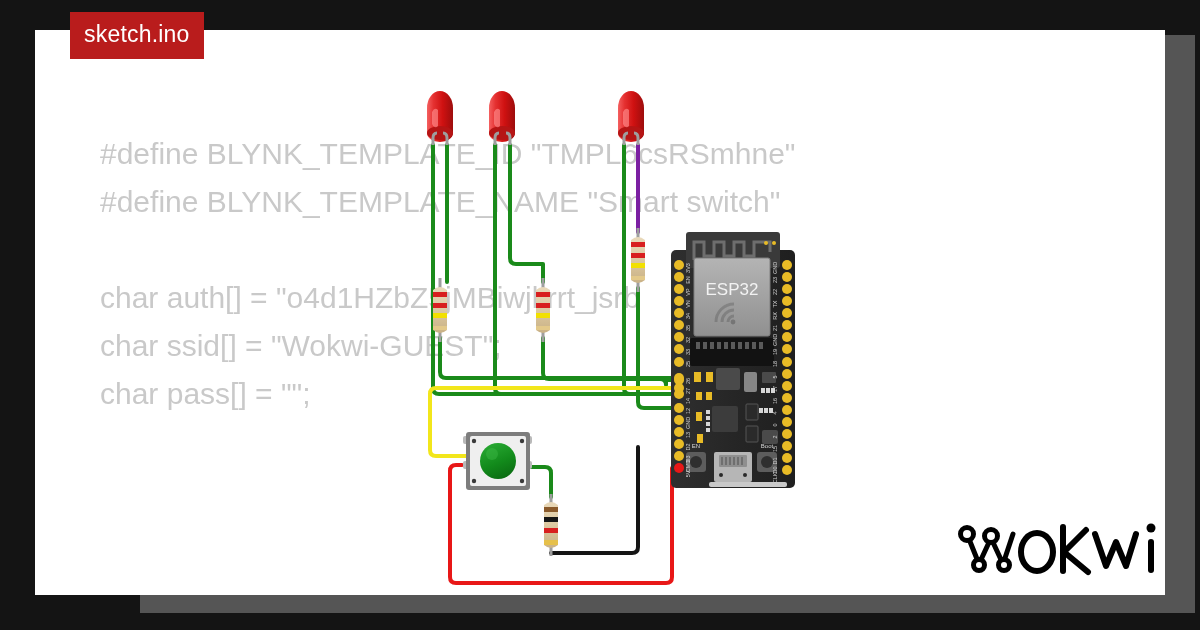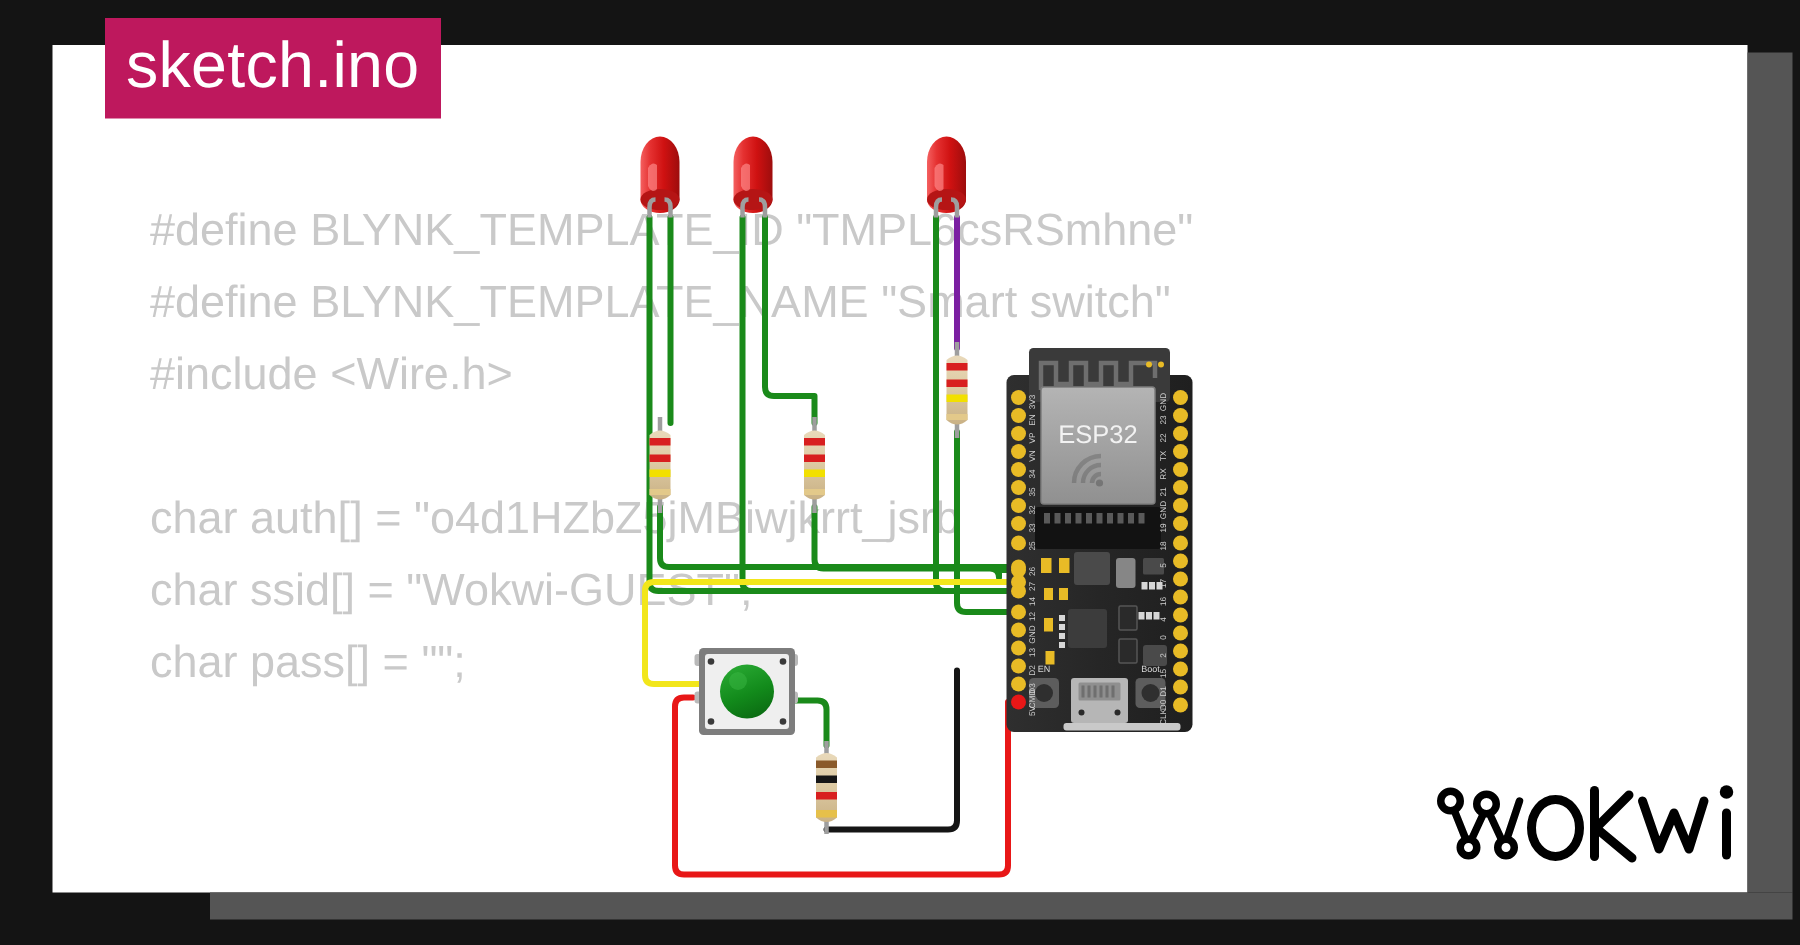--- a/index.html
+++ b/index.html
@@ -25,22 +25,22 @@
     background:#555555;
   }
   #hscroll{
     position:absolute;left:140px;top:595px;width:1055px;height:18px;
     background:#555555;
   }
 
   
   #tab{
     position:absolute;left:70px;top:12px;
-    background:#be185d;color:#ffffff;
-    font-size:43px;line-height:1;
+    background:#b91c1c;color:#ffffff;
+    font-size:23px;line-height:1;
     padding:11px 14px 13px 14px;
     letter-spacing:.2px;
     z-index:40;
     white-space:nowrap;
   }
 
   
   #code{
     position:absolute;left:65px;top:100px;width:1060px;
     color:#c9c9c9;
@@ -61,21 +61,21 @@
     position:absolute;left:955px;top:512px;width:205px;height:72px;z-index:30;
   }
 </style>
 </head>
 <body>
 
 <div id="frame"></div>
 
 <div id="panel">
 
-  <div id="code"><div>#define BLYNK_TEMPLATE_ID "TMPL6csRSmhne"</div><div>#define BLYNK_TEMPLATE_NAME "Smart switch"</div><div>#include &lt;Wire.h&gt;</div><div></div><div>char auth[] = "o4d1HZbZ5jMBiwjkrrt_jsrb        M5";</div><div>char ssid[] = "Wokwi-GUEST";</div><div>char pass[] = "";</div><div></div></div>
+  <div id="code"><div>#define BLYNK_TEMPLATE_ID "TMPL6csRSmhne"</div><div>#define BLYNK_TEMPLATE_NAME "Smart switch"</div><div></div><div>char auth[] = "o4d1HZbZ5jMBiwjkrrt_jsrb        M5";</div><div>char ssid[] = "Wokwi-GUEST";</div><div>char pass[] = "";</div><div></div></div>
 
 </div>
 
 <svg id="circuit" viewBox="0 0 1200 630" xmlns="http://www.w3.org/2000/svg">
 
   <defs>
     <linearGradient id="ledg" x1="0" y1="0" x2="1" y2="0">
       <stop offset="0%" stop-color="#f46060"></stop>
       <stop offset="25%" stop-color="#e53131"></stop>
       <stop offset="60%" stop-color="#cf1111"></stop>

